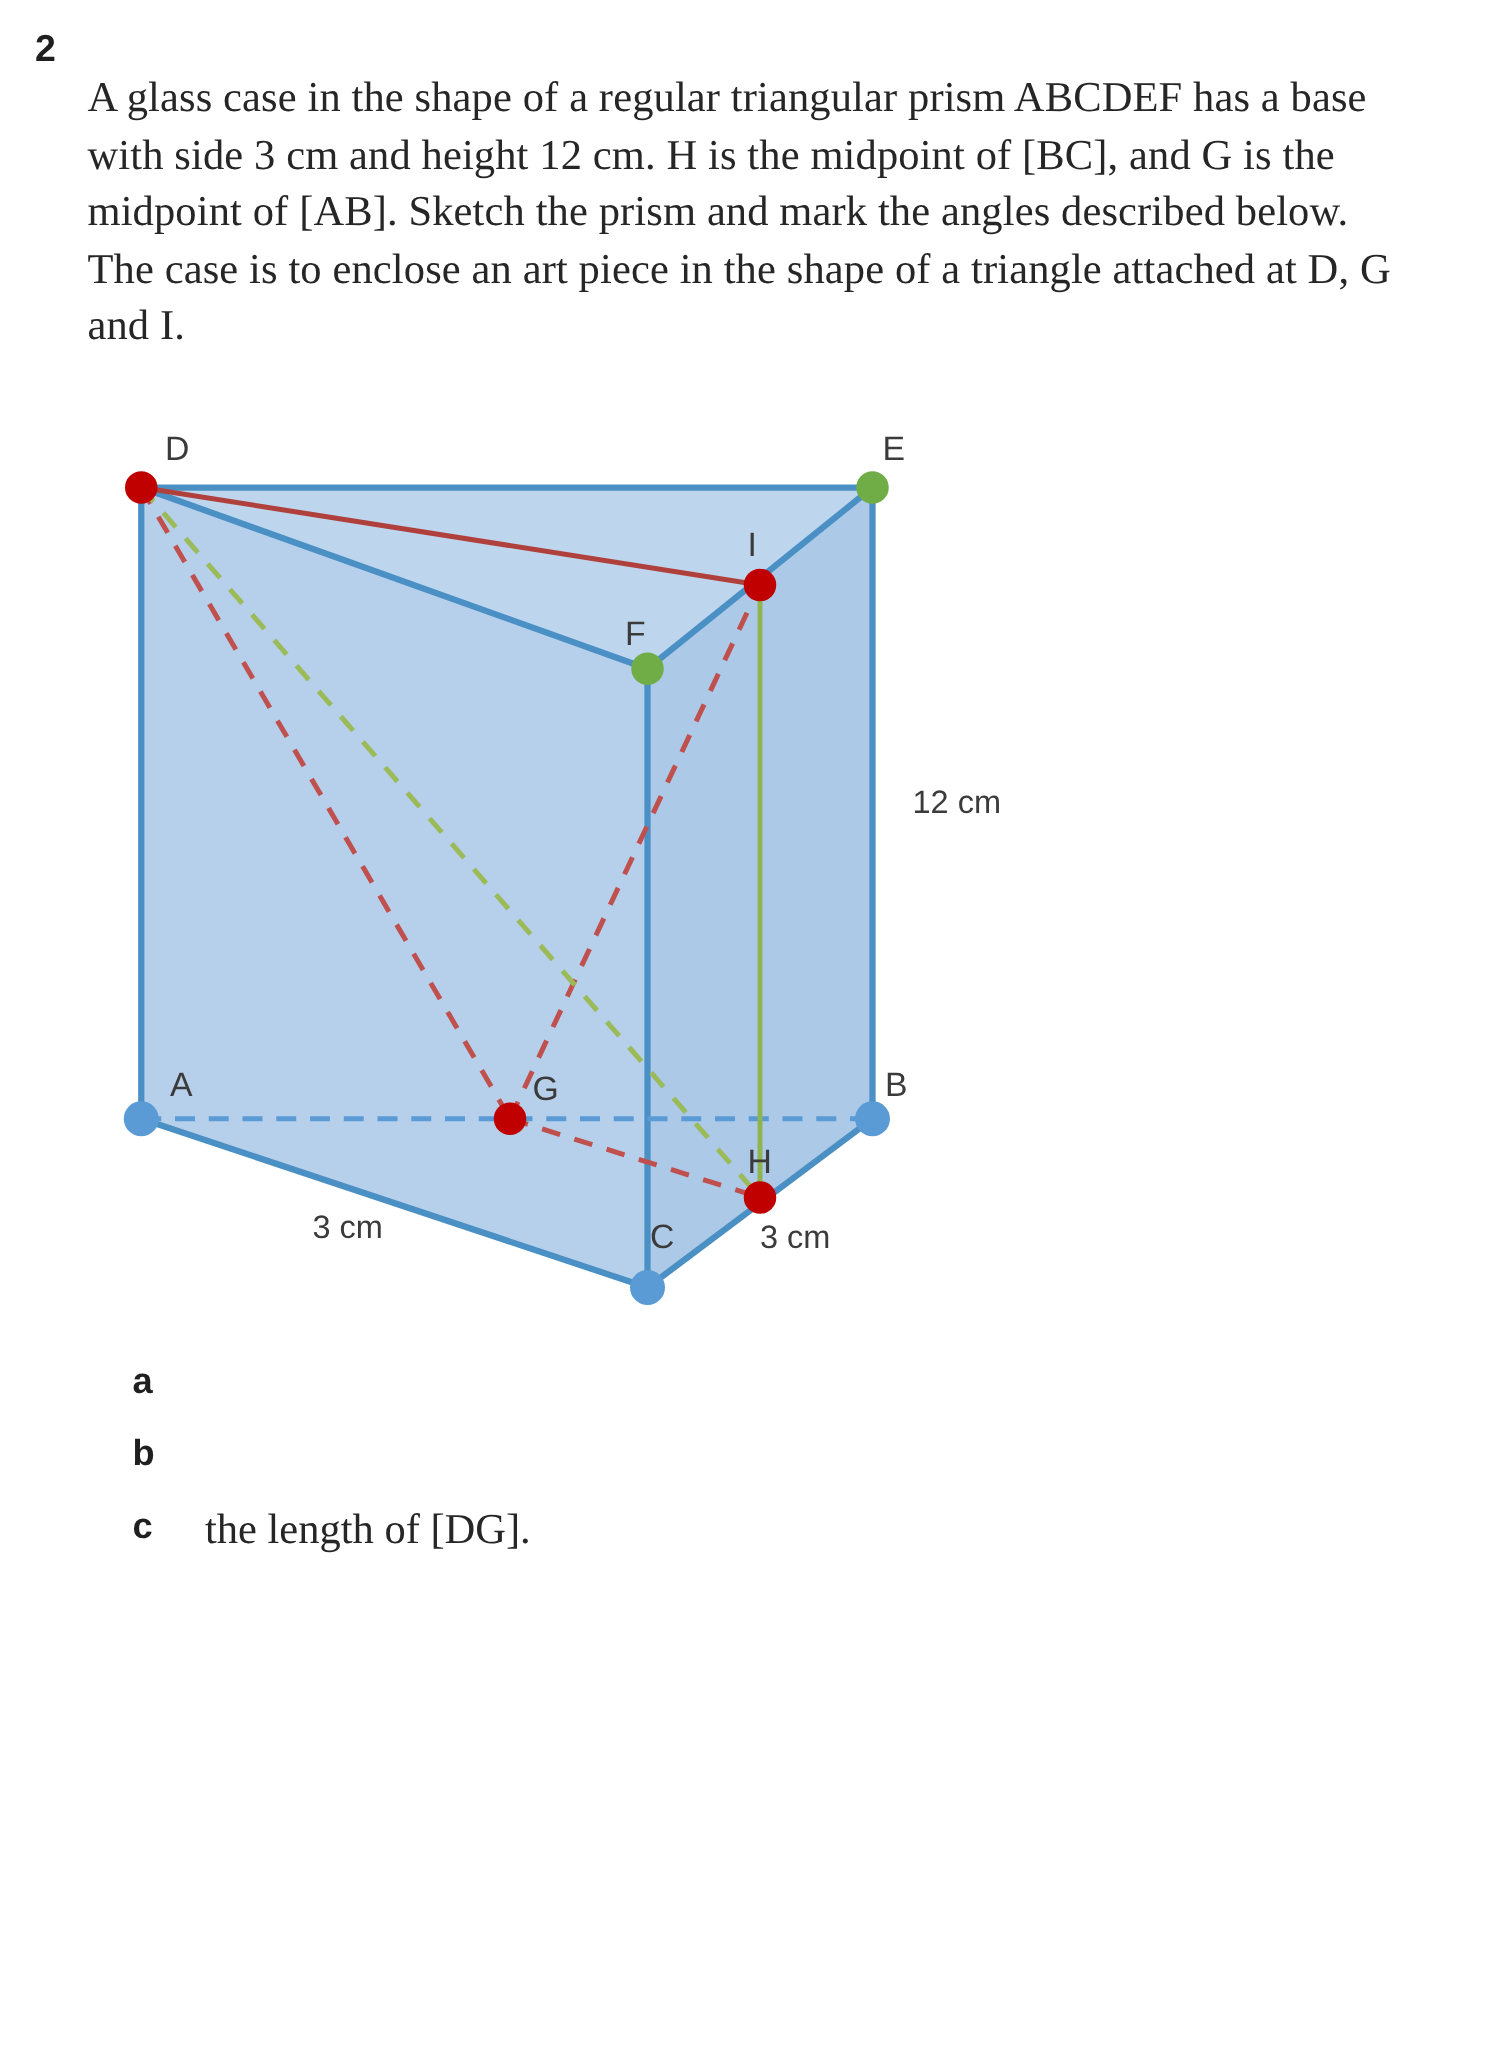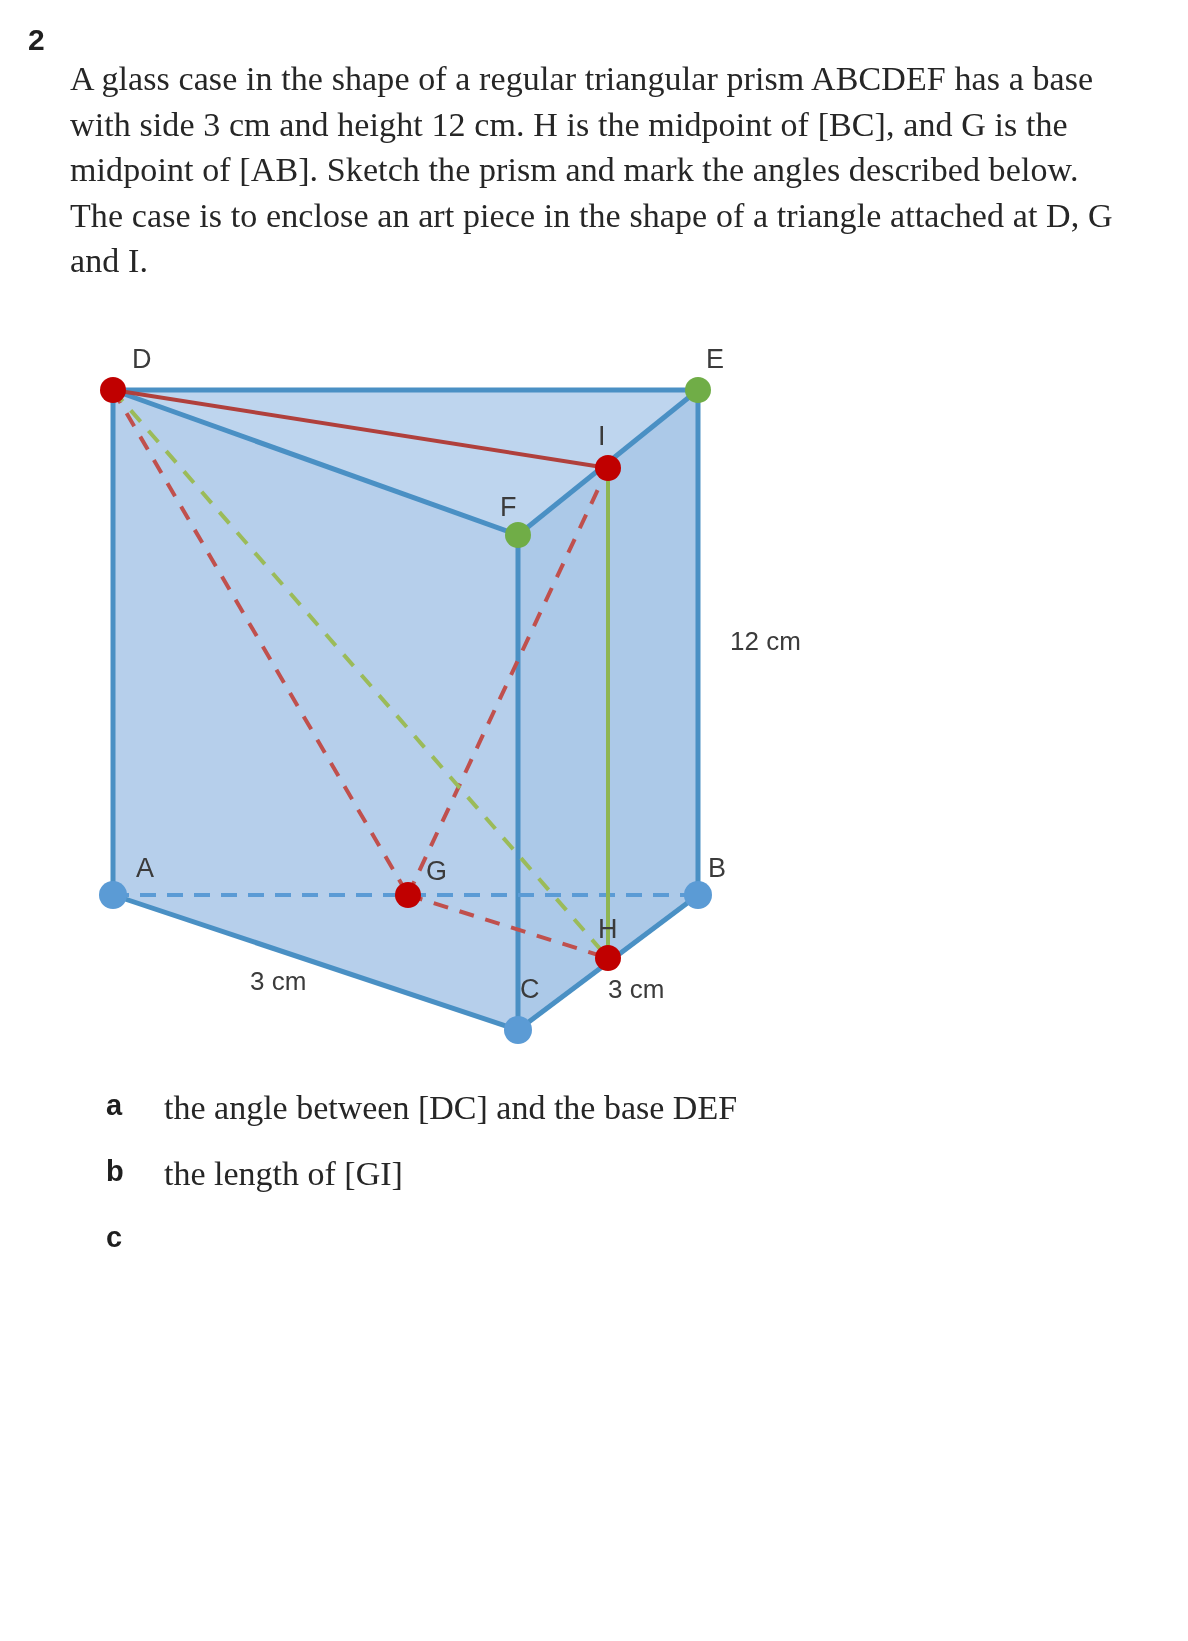--- a/index.html
+++ b/index.html
@@ -158,24 +158,23 @@
       <text class="dim" x="182" y="680">3 cm</text>
       <text class="dim" x="540" y="688">3 cm</text>
 
     </svg>
   </div>
 
 
   <div class="parts">
     <div class="part">
       <div class="part-letter">a</div>
-      <div class="part-text">the angle between [DC] and the base DEF</div>
     </div>
     <div class="part">
       <div class="part-letter">b</div>
-      <div class="part-text">the length of [GI]</div>
     </div>
     <div class="part">
       <div class="part-letter">c</div>
+      <div class="part-text">the length of [DG].</div>
     </div>
   </div>
 
 </div>
 
 </body></html>

